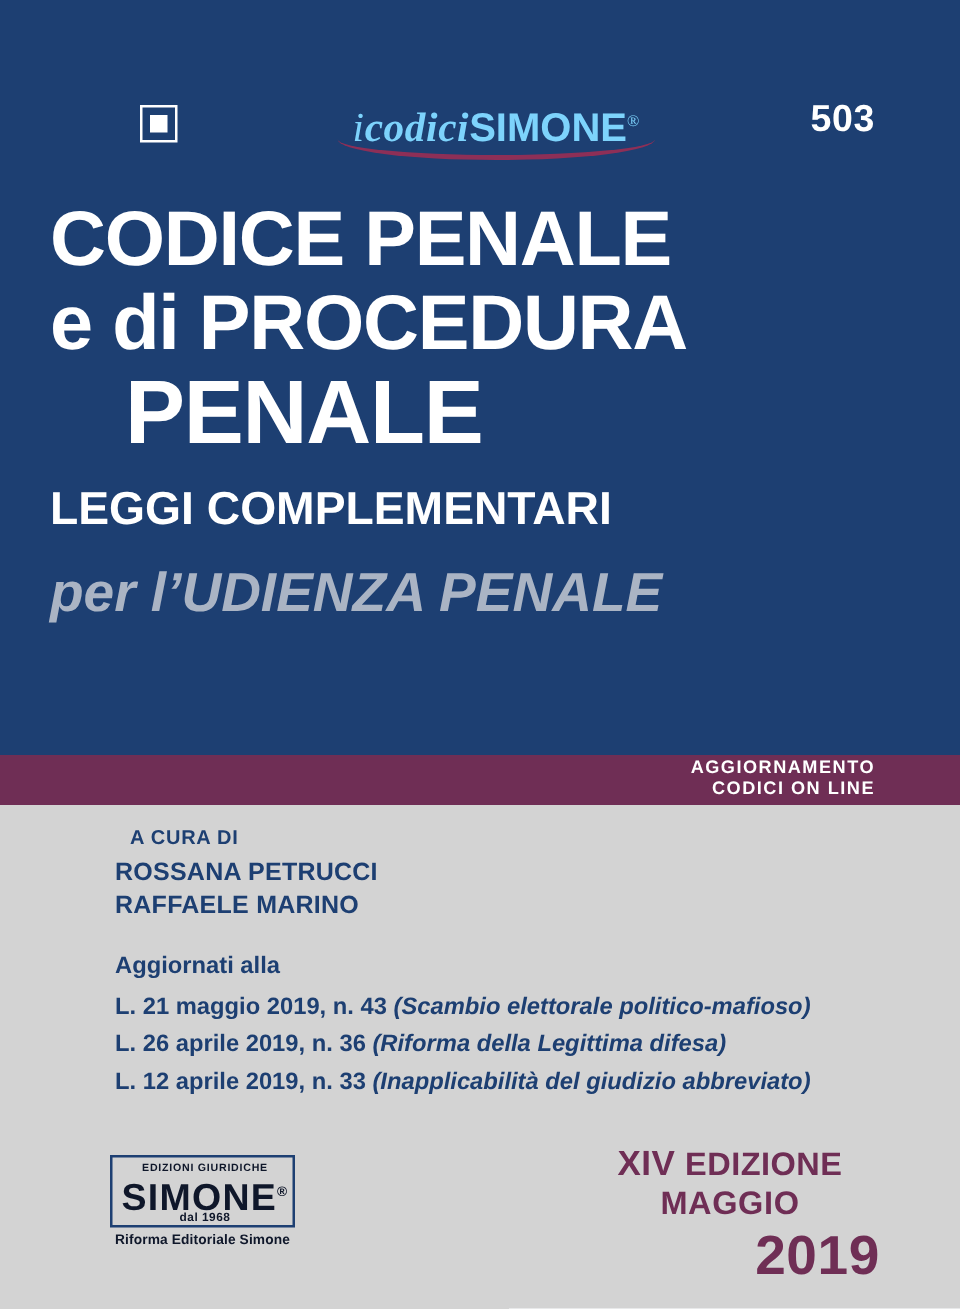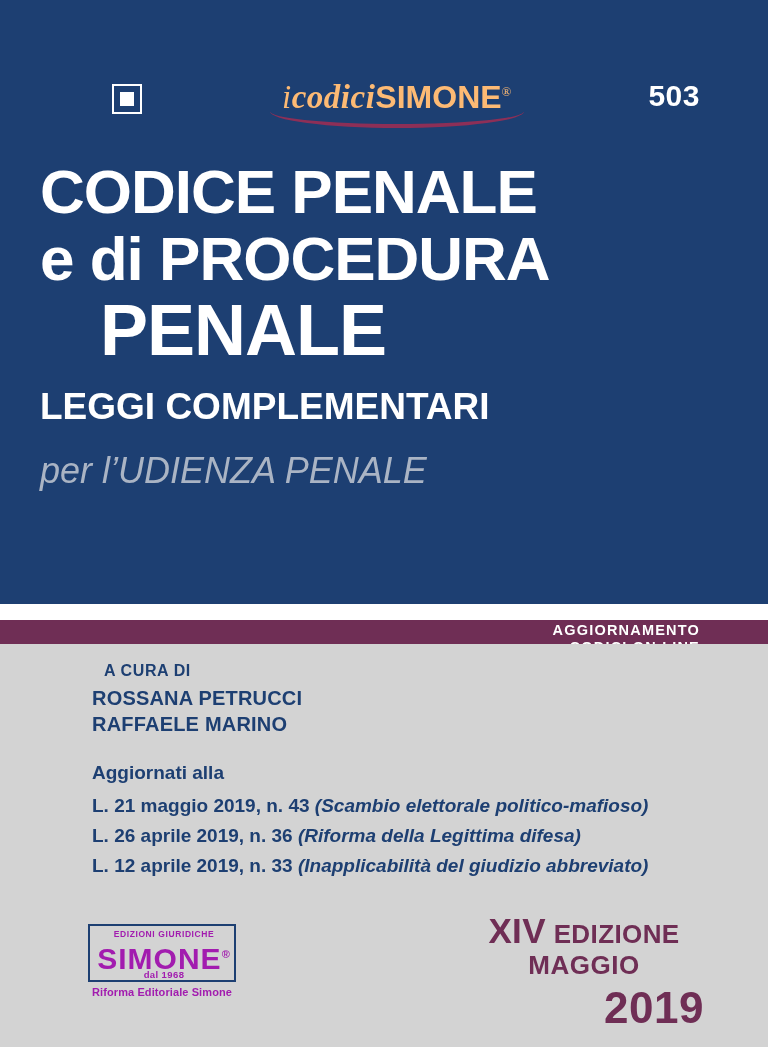--- a/index.html
+++ b/index.html
@@ -60,23 +60,23 @@
     left: 262px;
     top: 40px;
     width: 270px;
     height: 58px;
     text-align: center;
   }
   .codici-logo .line1 {
     font-family: "Liberation Serif", serif;
     font-size: 33px;
     letter-spacing: 0.5px;
-    color: #fdba74;
+    color: #7dd3fc;
     white-space: nowrap;
-    line-height: 36px;
+    line-height: 46px;
   }
   .codici-logo .line1 .i {
     font-style: italic;
     font-weight: normal;
   }
   .codici-logo .line1 .codici {
     font-style: italic;
     font-weight: bold;
   }
   .codici-logo .line1 .simone {
@@ -140,36 +140,35 @@
   }
   .t-sub1 {
     color: #ffffff;
     font-weight: bold;
     font-size: 37px;
     letter-spacing: 0px;
     margin-top: 18px;
   }
   .t-sub2 {
     color: #aab4c4;
-    font-weight: normal;
+    font-weight: bold;
     font-style: italic;
-    font-size: 36px;
+    font-size: 44px;
     margin-top: 22px;
     letter-spacing: 0px;
   }
 
   
   .purple-bar {
     position: absolute;
     left: 0;
     top: 604px;
     width: 768px;
     height: 42px;
     background: #6f2e55;
-    margin-top: 16px;
   }
   .purple-bar .agg-text {
     position: absolute;
     right: 68px;
     top: 2px;
     text-align: right;
     color: #ffffff;
     font-weight: bold;
     font-size: 14.5px;
     letter-spacing: 1.2px;
@@ -228,21 +227,21 @@
     font-style: italic;
   }
 
   
   .pub-logo {
     position: absolute;
     left: 88px;
     top: 280px;
     width: 148px;
     height: 78px;
-    color: #a21caf;
+    color: #0f172a;
     text-align: center;
   }
   .pub-logo .lbox {
     position: relative;
     width: 148px;
     height: 58px;
     border: 2px solid #1d3f72;
     background: #d3d3d3;
   }
   .pub-logo .edizioni {
@@ -292,21 +291,21 @@
     width: 240px;
     color: #6f2e55;
   }
   .edition .ed-line {
     font-size: 26px;
     font-weight: bold;
     letter-spacing: 0.4px;
     line-height: 30px;
   }
   .edition .ed-line .roman {
-    font-size: 35px;
+    font-size: 28px;
   }
   .edition .month {
     font-size: 26px;
     font-weight: bold;
     line-height: 32px;
     letter-spacing: 0.5px;
   }
   .edition .year {
     font-size: 44px;
     font-weight: bold;

